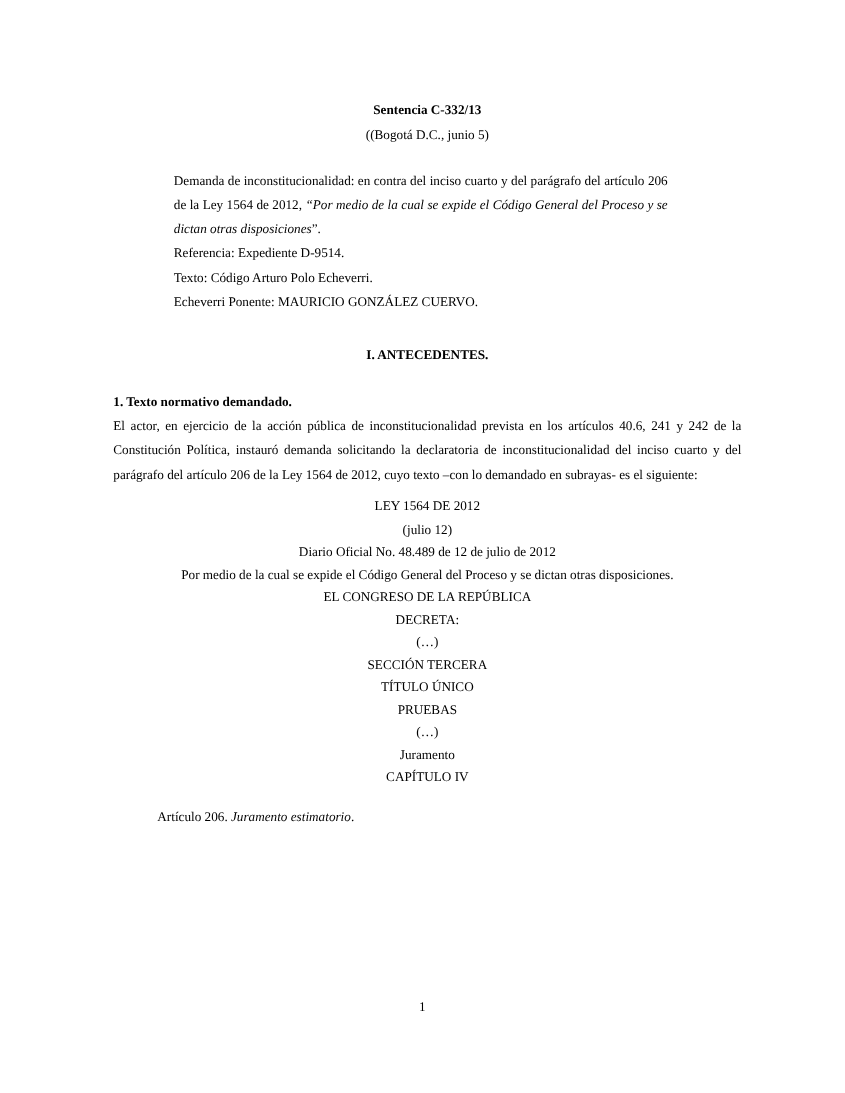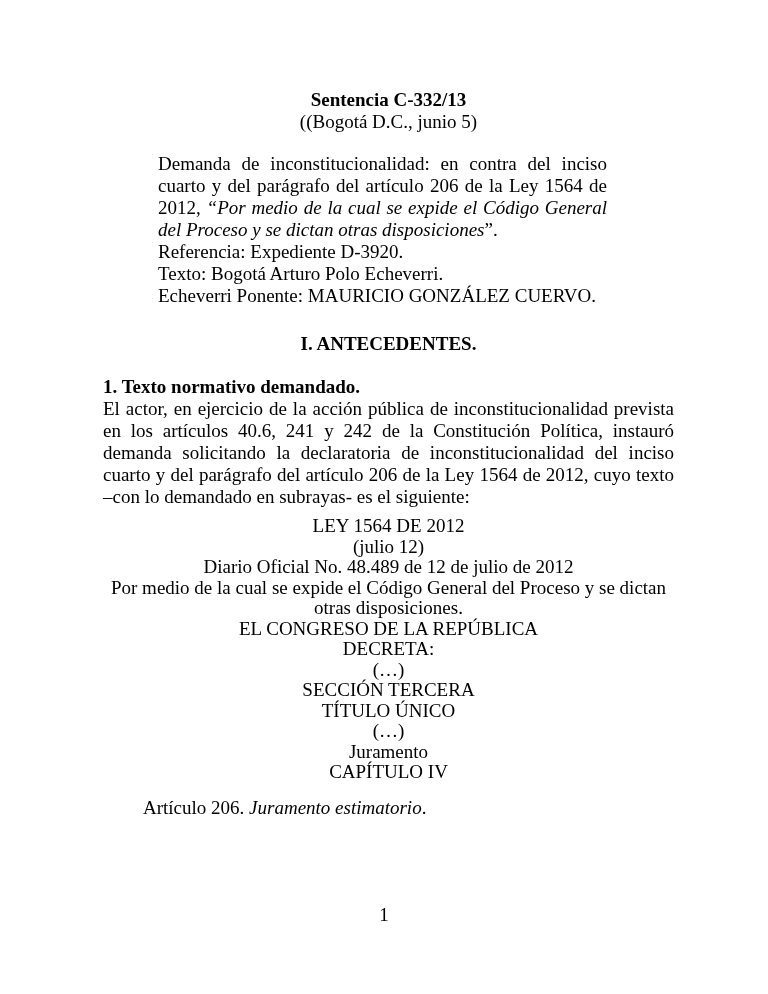--- a/index.html
+++ b/index.html
@@ -7,21 +7,21 @@
     padding: 0;
     background: #ffffff;
   }
   .page {
     position: relative;
     width: 708px;
     height: 994px;
     background: #ffffff;
     color: #000000;
     font-family: "Liberation Serif", "DejaVu Serif", serif;
-    font-size: 19px;
+    font-size: 12px;
     line-height: 22px;
     overflow: hidden;
   }
   .content {
     position: absolute;
     top: 89px;
     left: 103px;
     width: 571px;
   }
   .bold   { font-weight: normal; }
@@ -66,40 +66,41 @@
 <body>
 
 <div class="page">
   <div class="content">
 
     <div class="title-line">Sentencia C-332/13</div>
     <div class="date-line">((Bogotá D.C., junio 5)</div>
 
     <div class="case-block">
       <div class="case-paragraph"><span class="bold">Demanda de inconstitucionalidad:</span><span> en contra del inciso cuarto y del parágrafo del artículo 206 de la Ley 1564 de 2012, </span><span class="italic">“Por medio de la cual se expide el Código General del Proceso y se dictan otras disposiciones</span><span>”.</span></div>
-      <div class="case-line"><span class="bold">Referencia:</span><span> Expediente D-3920.</span></div>
-      <div class="case-line"><span class="bold">Texto:</span><span> Bogotá Arturo Polo Echeverri.</span></div>
+      <div class="case-line"><span class="bold">Referencia:</span><span> Expediente D-9514.</span></div>
+      <div class="case-line"><span class="bold">Texto:</span><span> Código Arturo Polo Echeverri.</span></div>
       <div class="case-line"><span class="bold">Echeverri Ponente:</span><span> MAURICIO GONZÁLEZ CUERVO.</span></div>
     </div>
 
     <div class="heading">I. ANTECEDENTES.</div>
 
     <div class="subheading">1. Texto normativo demandado.</div>
     <div class="para">El actor, en ejercicio de la acción pública de inconstitucionalidad prevista en los artículos 40.6, 241 y 242 de la Constitución Política, instauró demanda solicitando la declaratoria de inconstitucionalidad del inciso cuarto y del parágrafo del artículo 206 de la Ley 1564 de 2012, cuyo texto –con lo demandado en subrayas- es el siguiente:</div>
 
     <div class="ley-block">
       <div class="ley-line">LEY 1564 DE 2012</div>
       <div class="ley-line">(julio 12)</div>
       <div class="ley-line">Diario Oficial No. 48.489 de 12 de julio de 2012</div>
       <div class="ley-line">Por medio de la cual se expide el Código General del Proceso y se dictan otras disposiciones.</div>
       <div class="ley-line">EL CONGRESO DE LA REPÚBLICA</div>
       <div class="ley-line">DECRETA:</div>
       <div class="ley-line">(…)</div>
       <div class="ley-line">SECCIÓN TERCERA</div>
       <div class="ley-line">TÍTULO ÚNICO</div>
+      <div class="ley-line">PRUEBAS</div>
       <div class="ley-line">(…)</div>
       <div class="ley-line">Juramento</div>
       <div class="ley-line">CAPÍTULO IV</div>
     </div>
 
     <div class="articulo"><span>Artículo 206.</span><span class="italic"> Juramento estimatorio</span><span>.</span></div>
 
   </div>
 
   <div class="page-number">1</div>

